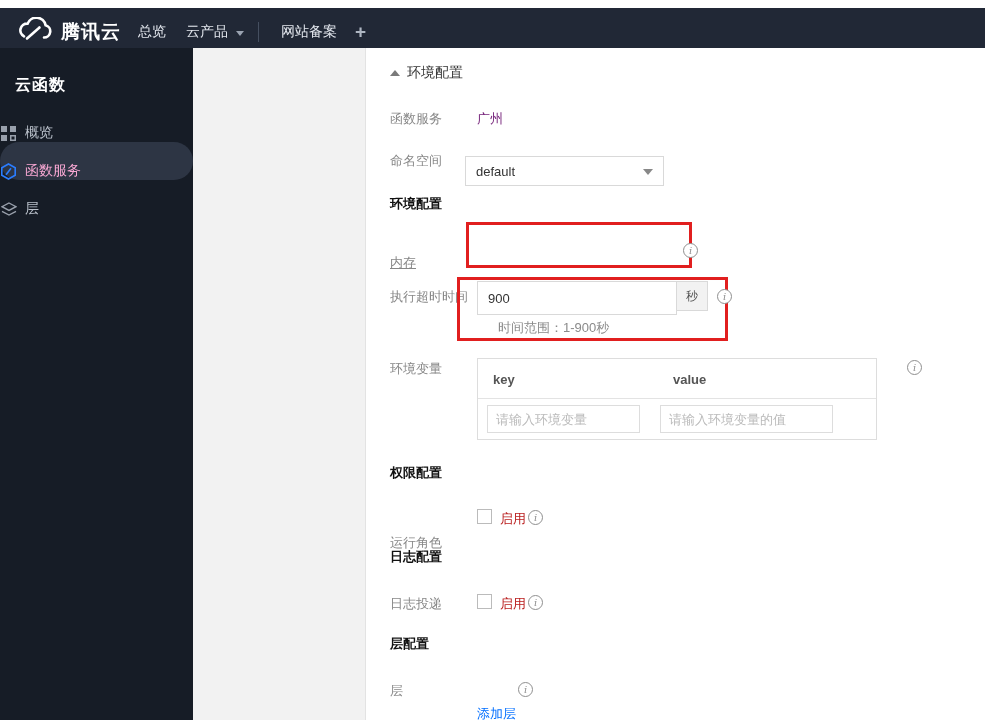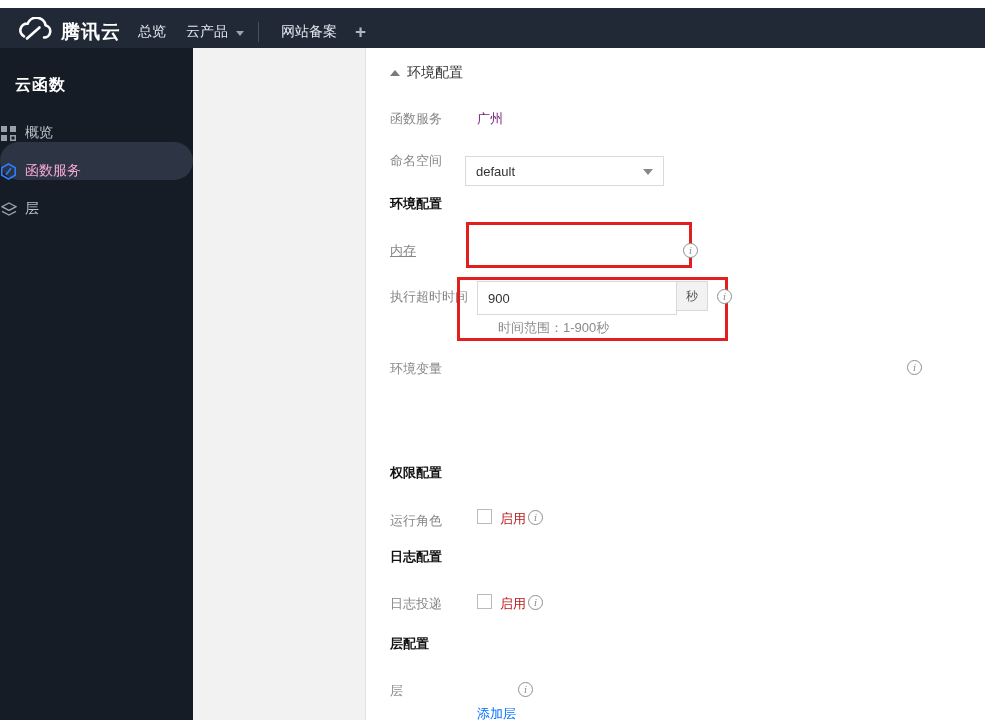--- a/index.html
+++ b/index.html
@@ -152,39 +152,49 @@
     <div class="abs form-value" style="left:111px; top:62px;">广州</div>
 
     <div class="abs form-label" style="left:24px; top:104px;">命名空间</div>
     <div class="abs select-box" style="left:99px; top:96px;margin-top:12px;">
       <span>default</span>
       <span class="sel-caret"></span>
     </div>
 
     <div class="abs section-title" style="left:24px; top:147px;">环境配置</div>
 
-    <div class="abs form-label" style="left:24px; top:194px;text-decoration:underline;">内存</div>
+    <div class="abs form-label" style="left:24px; top:206px;text-decoration:underline;">内存</div>
     <div class="annotation-box" style="left:100px; top:174px; width:226px; height:46px;"></div>
     <span class="abs info-icon" style="left:317px; top:195px; z-index:6;"></span>
 
     <div class="abs form-label" style="left:24px; top:240px;">执行超时时间</div>
     <div class="abs input-group" style="left:111px; top:233px;">
       <input class="text-input" style="width: 200px;" type="text" value="900">
       <span class="input-addon">秒</span>
     </div>
     <div class="abs hint-text" style="left:112px; top:271px;margin-left:20px;">时间范围：1-900秒</div>
     <div class="annotation-box" style="left:91px; top:229px; width:271px; height:64px;"></div>
     <span class="abs info-icon" style="left:351px; top:241px; z-index:6;"></span>
 
     <div class="abs form-label" style="left:24px; top:312px;">环境变量</div>
+    <div class="abs env-table">
+      <div class="env-thead">
+        <span class="env-th env-th-key">key</span>
+        <span class="env-th env-th-value">value</span>
+      </div>
+      <div class="env-row">
+        <input class="env-input env-input-key" type="text" placeholder="请输入环境变量" style="">
+        <input class="env-input env-input-value" type="text" placeholder="请输入环境变量的值" style="">
+      </div>
+    </div>
     <span class="abs info-icon" style="left:541px; top:312px;"></span>
 
     <div class="abs section-title" style="left:24px; top:416px;">权限配置</div>
 
-    <div class="abs form-label" style="left:24px; top:464px;">运行角色</div>
+    <div class="abs form-label" style="left:24px; top:486px;">运行角色</div>
     <span class="abs checkbox" style="left:111px; top:461px;"></span>
     <span class="abs enable-label" style="left:134px; top:462px;">启用</span>
     <span class="abs info-icon" style="left:162px; top:462px;"></span>
 
     <div class="abs section-title" style="left:24px; top:500px;">日志配置</div>
 
     <div class="abs form-label" style="left:24px; top:547px;">日志投递</div>
     <span class="abs checkbox" style="left:111px; top:546px;"></span>
     <span class="abs enable-label" style="left:134px; top:547px;">启用</span>
     <span class="abs info-icon" style="left:162px; top:547px;"></span>

